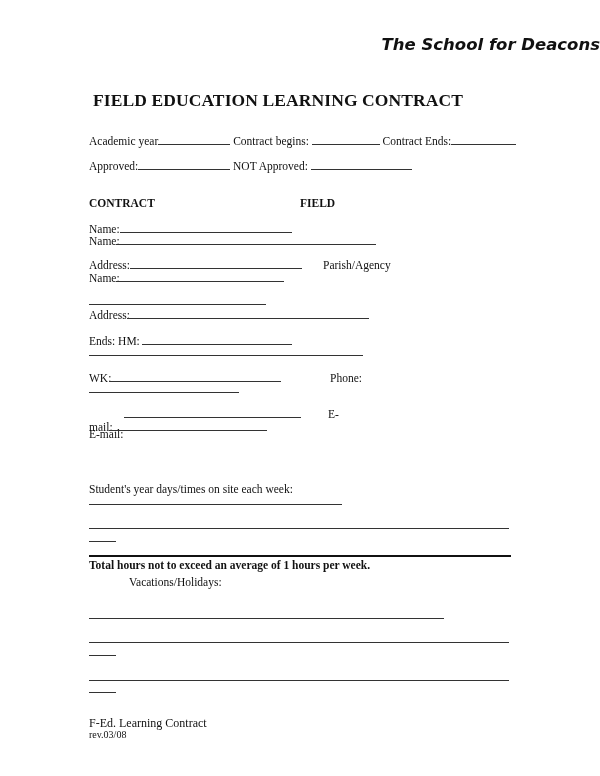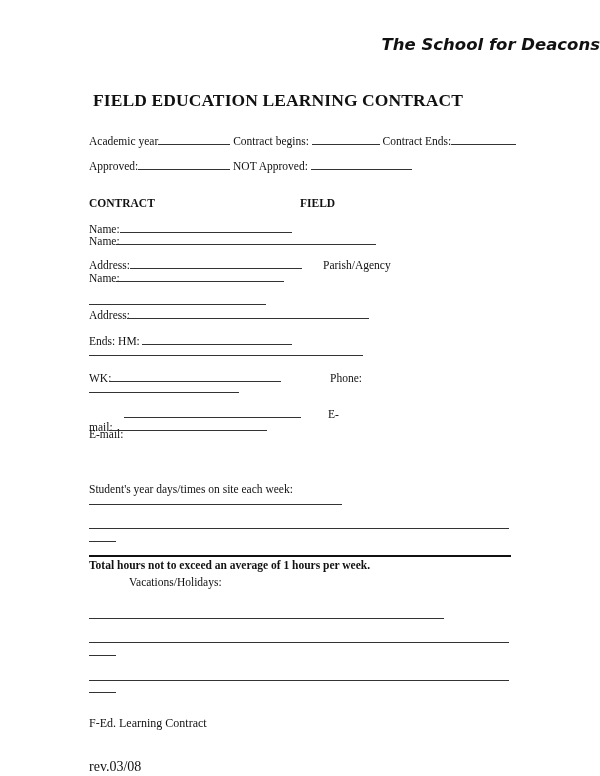--- a/index.html
+++ b/index.html
@@ -76,13 +76,13 @@
 <div class="abs t b" style="left:89px; top:559px;">Total hours not to exceed an average of 1 hours per week.</div>
 
 <div class="abs t" style="left:89px; top:576px;margin-left:40px;">Vacations/Holidays:</div>
 <div class="line" style="left:89px; top:618px; width:355px;"></div>
 <div class="line" style="left:89px; top:642px; width:420px;"></div>
 <div class="line" style="left:89px; top:655px; width:27px;"></div>
 <div class="line" style="left:89px; top:680px; width:420px;"></div>
 <div class="line" style="left:89px; top:692px; width:27px;"></div>
 
 <div class="abs" style="left:89px; top:718px; font-size:12px; line-height:11px;">F-Ed. Learning Contract</div>
-<div class="abs" style="left:89px; top:729px; font-size:14px; line-height:11px;margin-top:32px;">rev.03/08</div>
+<div class="abs" style="left:89px; top:729px; font-size:10px; line-height:11px;">rev.03/08</div>
 
 </body></html>

